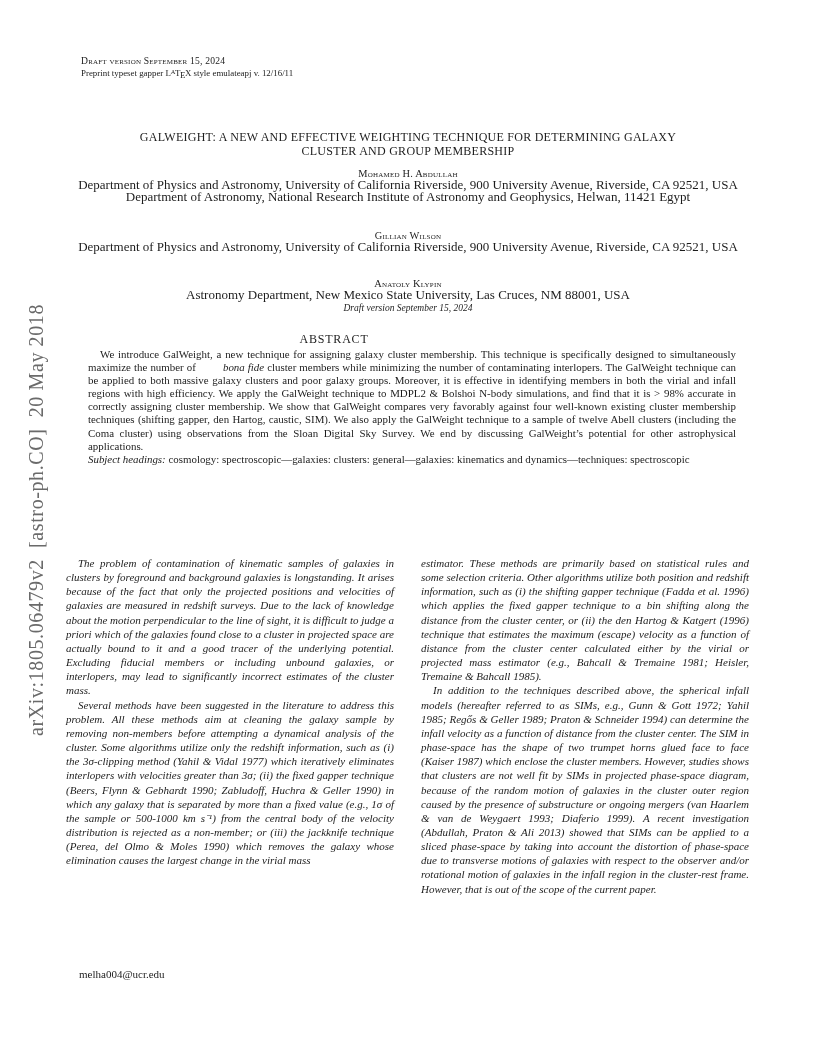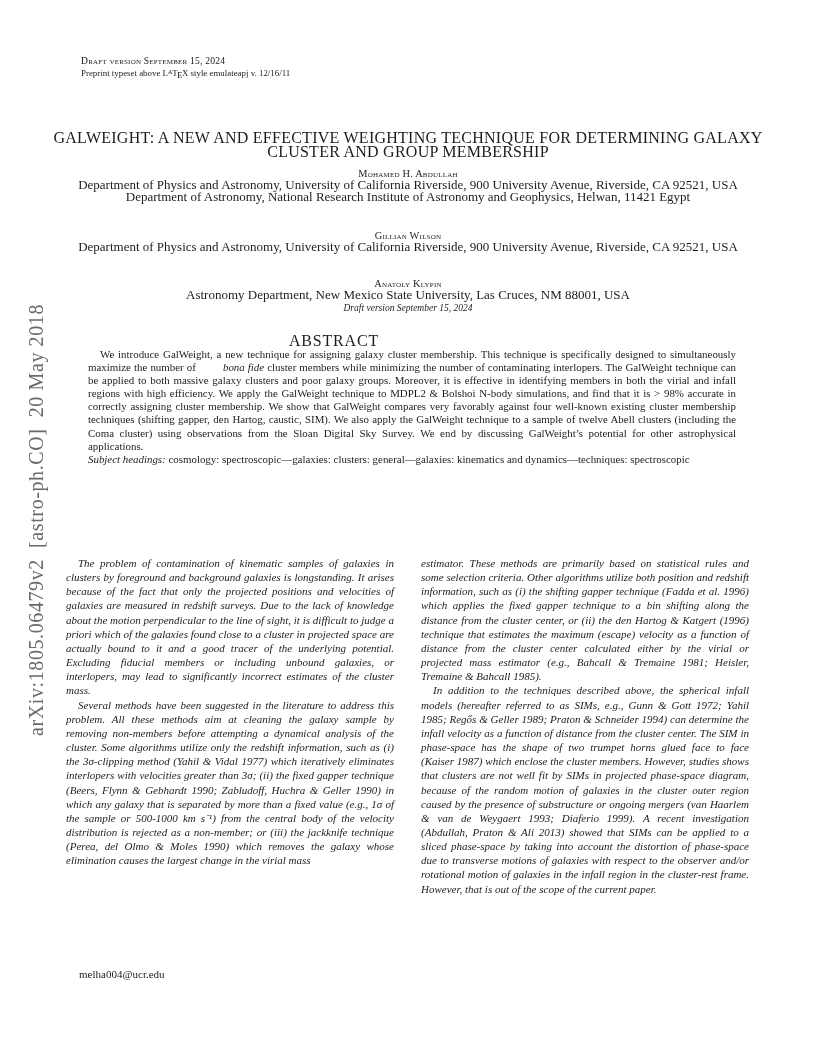--- a/index.html
+++ b/index.html
@@ -23,31 +23,31 @@
   .top-header { position:absolute; top:55px; left:81px; }
   .draft-line {
     font-variant:small-caps;
     font-size:9.6px; letter-spacing:0.2px;
   }
   .preprint-line { font-size:8.9px; margin-top:2px; }
   .tex-a { font-size:0.72em; vertical-align:0.28em; margin:0 -0.04em; }
   .tex-e { vertical-align:-0.18em; margin:0 -0.06em; }
 
   .heading-area { position:absolute; top:131px; left:0; width:816px; text-align:center; }
-  .paper-title { font-size:16px; line-height:13.8px; letter-spacing:0.25px; }
+  .paper-title { font-size:12px; line-height:13.8px; letter-spacing:0.25px; }
   .author-name { font-variant:small-caps; font-size:10.4px; letter-spacing:0.2px; }
   .author-1 { margin-top:9px; }
   .author-2 { margin-top:27px; }
   .author-3 { margin-top:25px; }
   .affil { font-size:13px; line-height:12px; }
   .draft-note { font-style:italic; font-size:9.5px; margin-top:2px; }
 
   .abstract-heading {
     position:absolute; top:332px; left:0; width:668px;
-    text-align:center; font-size:16px; letter-spacing:0.8px;
+    text-align:center; font-size:12px; letter-spacing:0.8px;
   }
   .abstract-wrap { position:absolute; top:348px; left:88px; width:648px; }
   .abstract-body {
     margin:0; text-align:justify;
     font-size:10.9px; line-height:13.1px;
     text-indent:12px;
   }
   .abstract-emph { font-style:italic;margin-left:24px; }
   .subject-para {
     margin:0 0 0 135px; text-indent:-135px;
@@ -72,21 +72,21 @@
   .col p.indent { text-indent:12px; }
   .footnote { position:absolute; top:968px; left:79px; font-size:11px; }
 </style>
 </head>
 <body>
 
 <div class="arxiv-banner">arXiv:1805.06479v2  [astro-ph.CO]  20 May 2018</div>
 
 <div class="top-header">
   <div class="draft-line">Draft version September 15, 2024</div>
-  <div class="preprint-line"><span>Preprint typeset above L</span><span class="tex-a">A</span><span>T</span><span class="tex-e">E</span><span>X style emulateapj v. 12/16/11</span></div>
+  <div class="preprint-line"><span>Preprint typeset gapper L</span><span class="tex-a">A</span><span>T</span><span class="tex-e">E</span><span>X style emulateapj v. 12/16/11</span></div>
 </div>
 
 <div class="heading-area">
   <div class="paper-title">
     <div>GALWEIGHT: A NEW AND EFFECTIVE WEIGHTING TECHNIQUE FOR DETERMINING GALAXY</div>
     <div>CLUSTER AND GROUP MEMBERSHIP</div>
   </div>
 
   <div class="author-name author-1">Mohamed H. Abdullah</div>
   <div class="affil">Department of Physics and Astronomy, University of California Riverside, 900 University Avenue, Riverside, CA 92521, USA</div>

